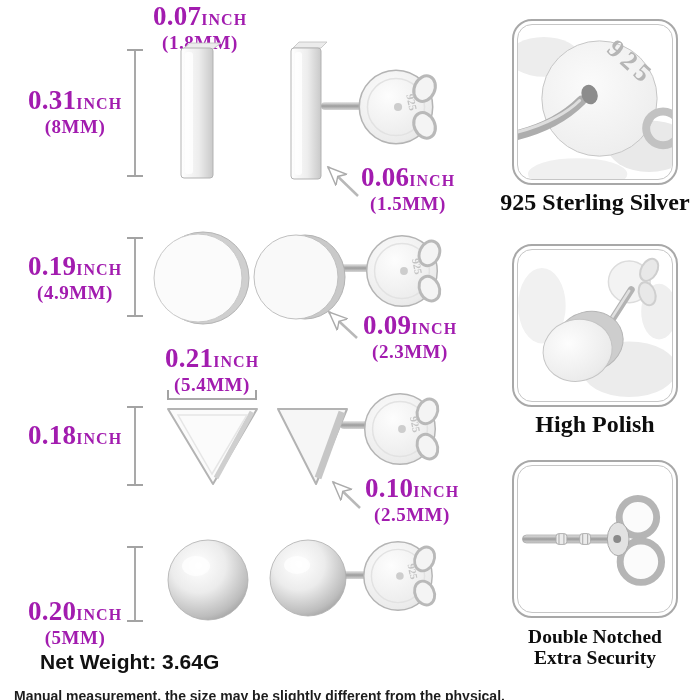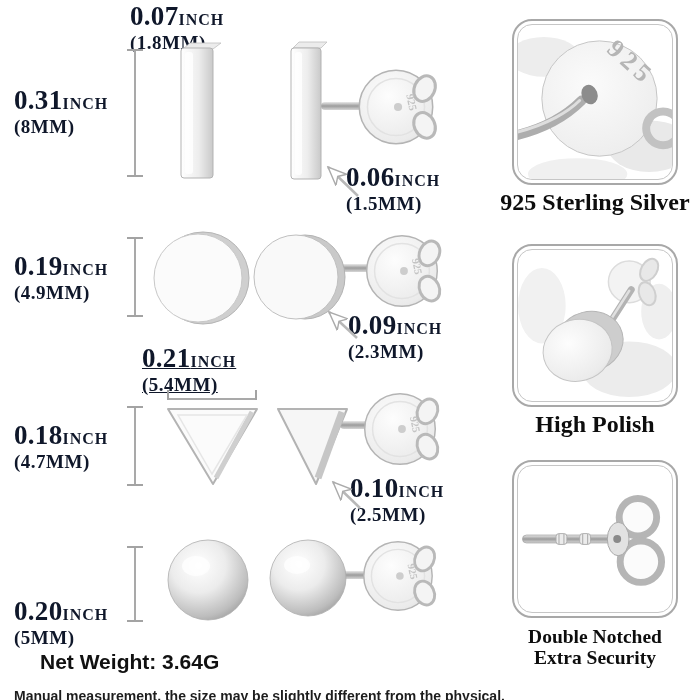--- a/index.html
+++ b/index.html
@@ -2,21 +2,21 @@
 <html><head>
 <meta charset="utf-8">
 <style>
   * { margin:0; padding:0; box-sizing:border-box; }
   html,body { background:#fff; }
   #canvas {
     position:relative; width:700px; height:700px; background:#ffffff;
     overflow:hidden; font-family:"Liberation Serif", serif; color:#1a1a1a;
   }
   
-  .dim { position:absolute; text-align:left; font-weight:bold; color:#0f172a; line-height:1.05; }
+  .dim { position:absolute; text-align:center; font-weight:bold; color:#a21caf; line-height:1.05; }
   .dim .v  { font-size:27px; letter-spacing:0.3px; }
   .dim .u  { font-size:16px; letter-spacing:1px; }
   .dim .mm { display:block; font-size:19px; margin-top:3px; letter-spacing:0.5px; }
   
   .vbr { position:absolute; width:16px; border-top:2px solid #a3a3a3; border-bottom:2px solid #a3a3a3; }
   .vbr::before { content:""; position:absolute; left:50%; top:0; bottom:0; width:2px; margin-left:-1px; background:#a9a9a9; }
   
   .hbr { position:absolute; height:10px; border-left:2px solid #a3a3a3; border-right:2px solid #a3a3a3; }
   .hbr::before { content:""; position:absolute; left:0; right:0; bottom:0; height:2px; background:#a9a9a9; }
   
@@ -95,27 +95,26 @@
 
   <div class="dim" style="left:14px; top:252px; width:122px;">
     <span class="v">0.19</span><span class="u">INCH</span>
     <span class="mm">(4.9MM)</span>
   </div>
   <div class="dim" style="left:348px; top:311px; width:124px;">
     <span class="v">0.09</span><span class="u">INCH</span>
     <span class="mm">(2.3MM)</span>
   </div>
 
-  <div class="dim" style="left:142px; top:344px; width:140px;text-decoration:underline;">
+  <div class="dim" style="left:142px; top:344px; width:140px;">
     <span class="v">0.21</span><span class="u">INCH</span>
     <span class="mm">(5.4MM)</span>
   </div>
   <div class="dim" style="left:14px; top:421px; width:122px;">
     <span class="v">0.18</span><span class="u">INCH</span>
-    <span class="mm">(4.7MM)</span>
   </div>
   <div class="dim" style="left:350px; top:474px; width:124px;">
     <span class="v">0.10</span><span class="u">INCH</span>
     <span class="mm">(2.5MM)</span>
   </div>
 
   <div class="dim" style="left:14px; top:563px; width:122px;margin-top:34px;">
     <span class="v">0.20</span><span class="u">INCH</span>
     <span class="mm">(5MM)</span>
   </div>

